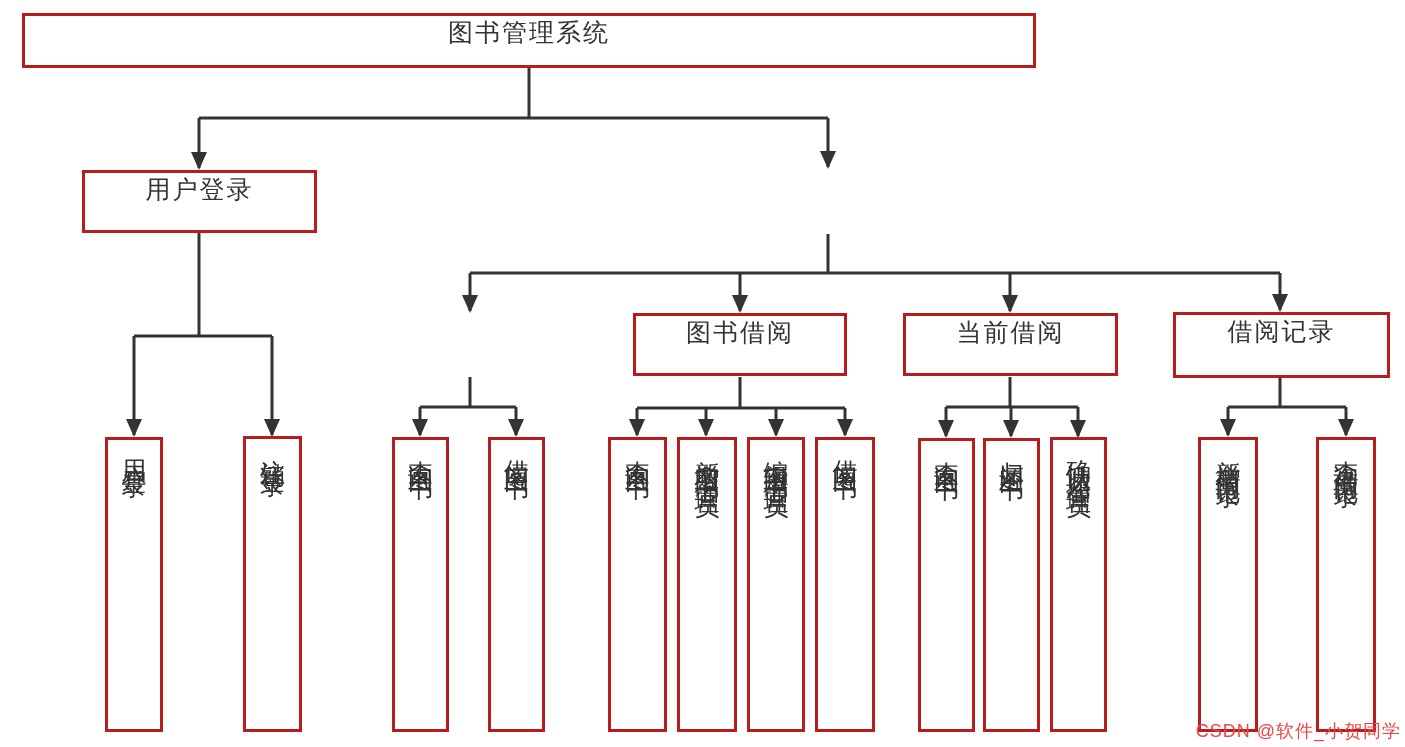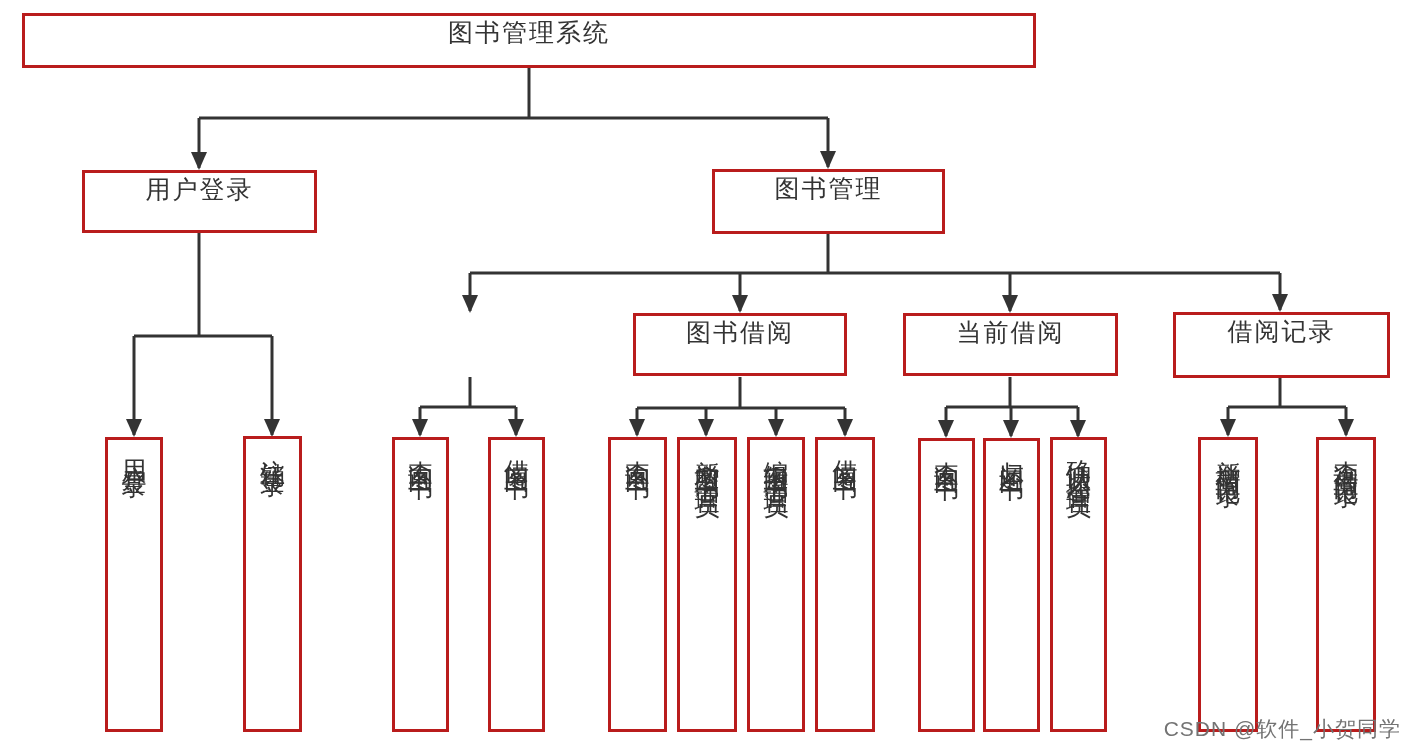--- a/index.html
+++ b/index.html
@@ -29,22 +29,22 @@
     text-orientation:mixed;
     font-size:25px;
     letter-spacing:5px;
     line-height:1;
     white-space:nowrap;
     color:#333333;
   }
   #watermark{
     position:absolute;
     right:4px;bottom:4px;
-    font-size:21px;
-    color:#737373;
+    font-size:18px;
+    color:#ef4444;
     letter-spacing:1px;
     white-space:nowrap;
     z-index:5;
   }
 </style>
 </head>
 <body>
 
 <div id="canvas">
 
@@ -98,23 +98,20 @@
     </g>
   </svg>
 
   <div class="box" style="left:22px;top:13px;width:1014px;height:55px;">
     <span class="hlabel">图书管理系统</span>
   </div>
 
   <div class="box" style="left:82px;top:170px;width:235px;height:63px;">
     <span class="hlabel">用户登录</span>
   </div>
-  <div class="box" style="left:712px;top:169px;width:233px;height:65px;">
-    <span class="hlabel">图书管理</span>
-  </div>
 
   <div class="box" style="left:633px;top:313px;width:214px;height:63px;">
     <span class="hlabel">图书借阅</span>
   </div>
   <div class="box" style="left:1173px;top:312px;width:217px;height:66px;">
     <span class="hlabel">借阅记录</span>
   </div>
   <div class="box" style="left:903px;top:313px;width:215px;height:63px;">
     <span class="hlabel">当前借阅</span>
   </div>

